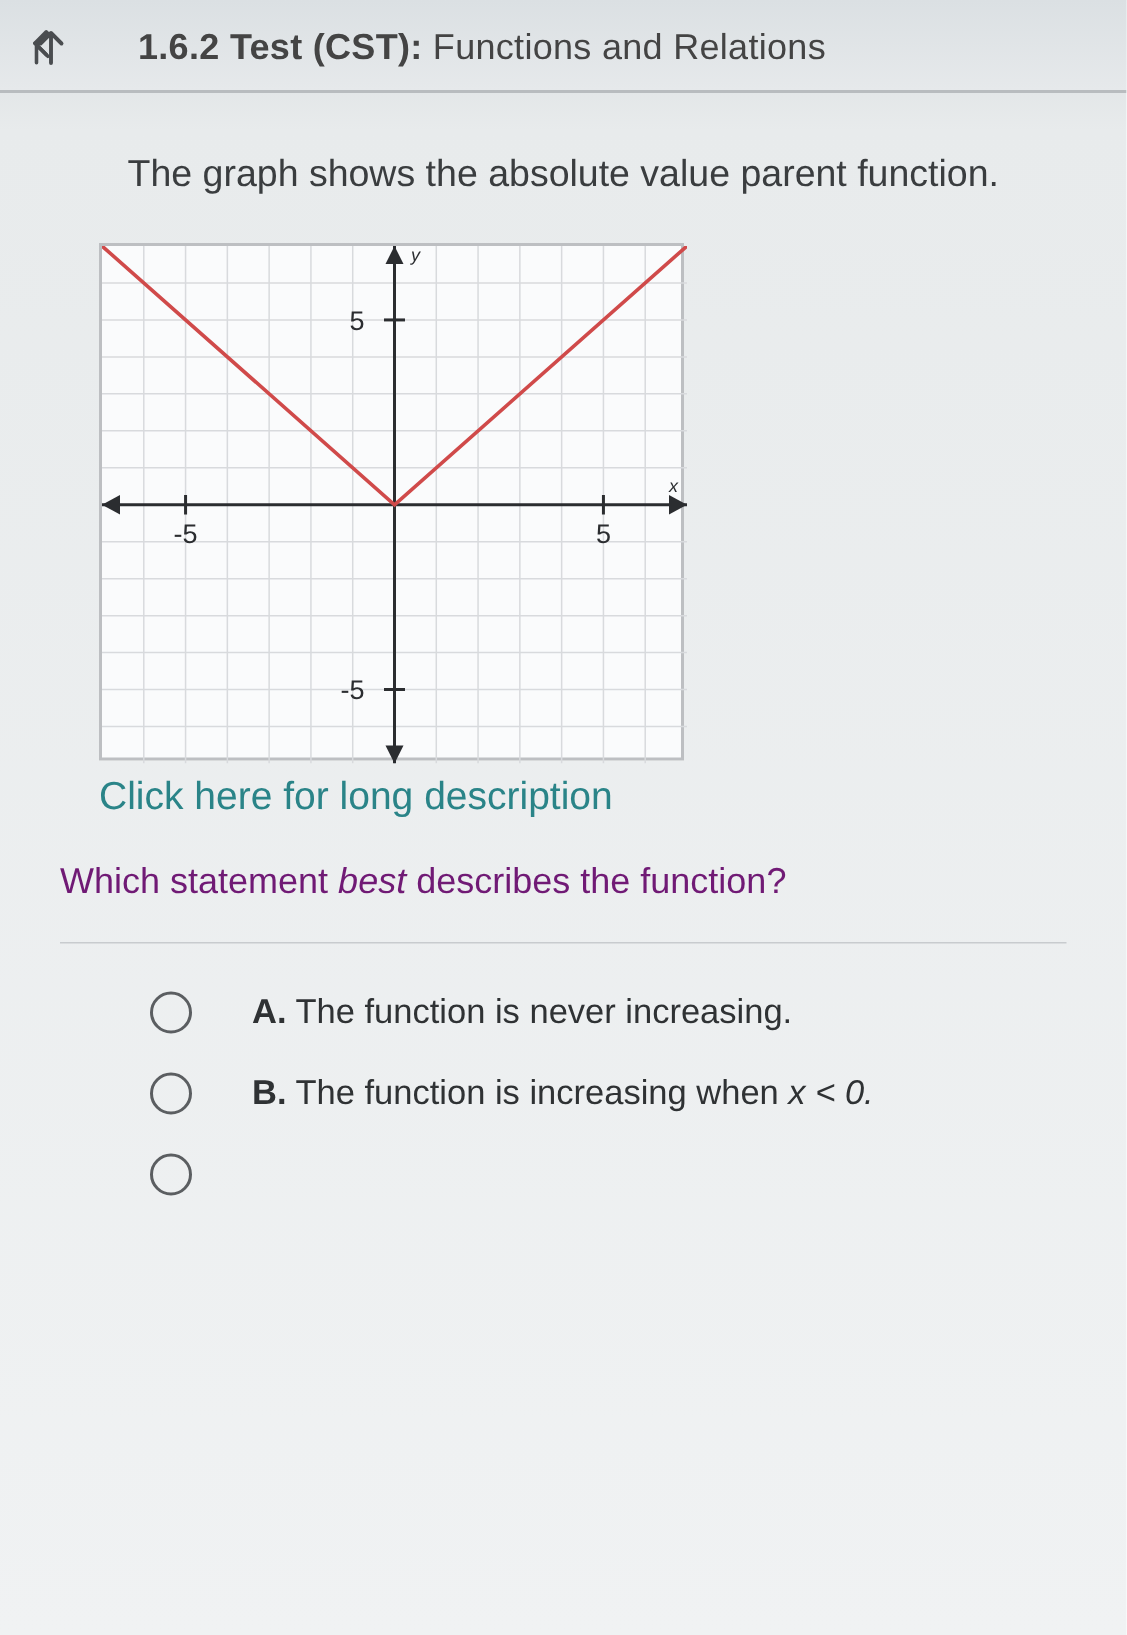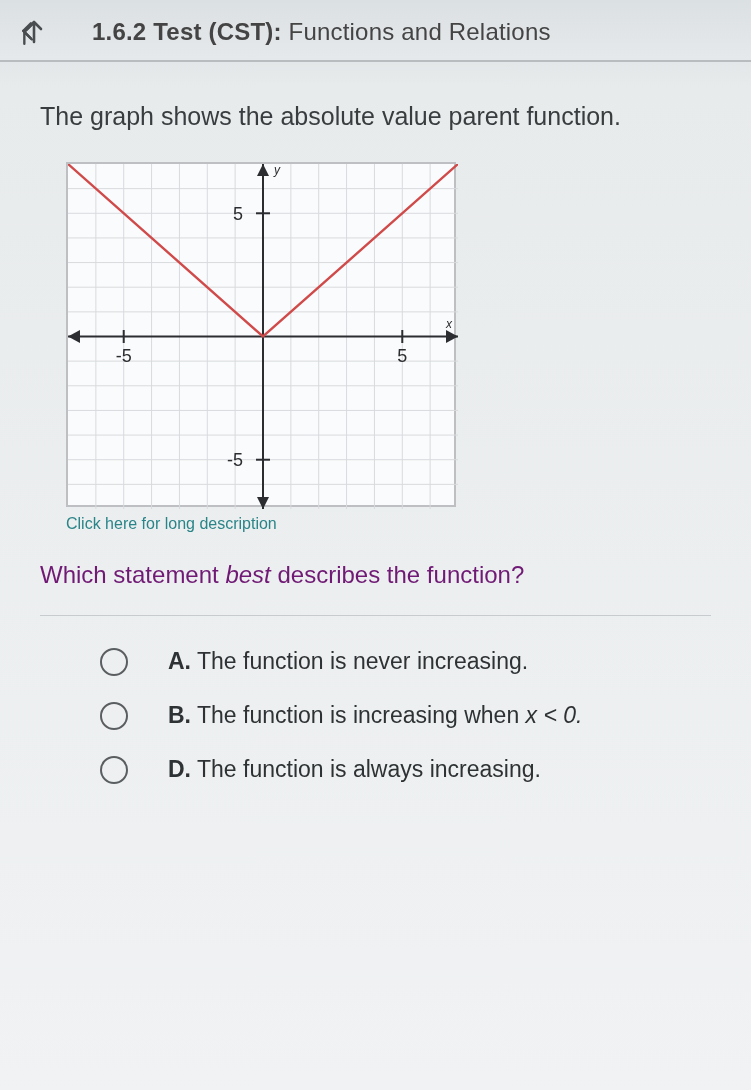--- a/index.html
+++ b/index.html
@@ -6,21 +6,21 @@
   body {
     font-family: Arial, Helvetica, sans-serif;
     background: linear-gradient(180deg, #d8dde0 0%, #e8ebec 8%, #f0f2f3 100%);
     width: 751px;
     height: 1090px;
     overflow: hidden;
     color: #333;
   }
   .header {
     display: flex;
-    align-items: flex-end;
+    align-items: flex-start;
     padding: 18px 20px 14px 20px;
     border-bottom: 2px solid #b8bcbf;
     background: linear-gradient(180deg, #dbe0e3 0%, #e6e9eb 100%);
   }
   .back-icon {
     width: 26px;
     height: 26px;
     margin-right: 14px;
     flex-shrink: 0;
   }
@@ -31,32 +31,33 @@
   }
   .header-title .bold { font-weight: 700; }
   .content {
     padding: 38px 40px 20px 40px;
   }
   .intro {
     font-size: 25px;
     color: #3a3d3f;
     margin-bottom: 28px;
     line-height: 1.35;
+    text-align: center;
   }
   .graph-wrap {
     margin: 10px 0 8px 26px;
     width: 390px;
     height: 345px;
     border: 2px solid #bdbfc2;
     background: #fafbfc;
     position: relative;
   }
   .long-desc {
     display: block;
-    font-size: 16px;
+    font-size: 26px;
     color: #2a8488;
     margin: 8px 0 28px 26px;
     text-decoration: none;
     cursor: pointer;
   }
   .question {
     font-size: 24px;
     color: #701a75;
     margin-bottom: 26px;
   }
@@ -197,18 +198,15 @@
       </span>
     </div>
     <div class="choice">
       <span class="radio"></span>
       <span class="choice-text">
         <span class="letter">B.</span><span>The function is increasing when </span><em>x &lt; 0.</em>
       </span>
     </div>
     <div class="choice">
       <span class="radio"></span>
-      <span class="choice-text">
-        <span class="letter">D.</span><span>The function is always increasing.</span>
-      </span>
     </div>
   </div>
 </div>
 
 </body></html>

